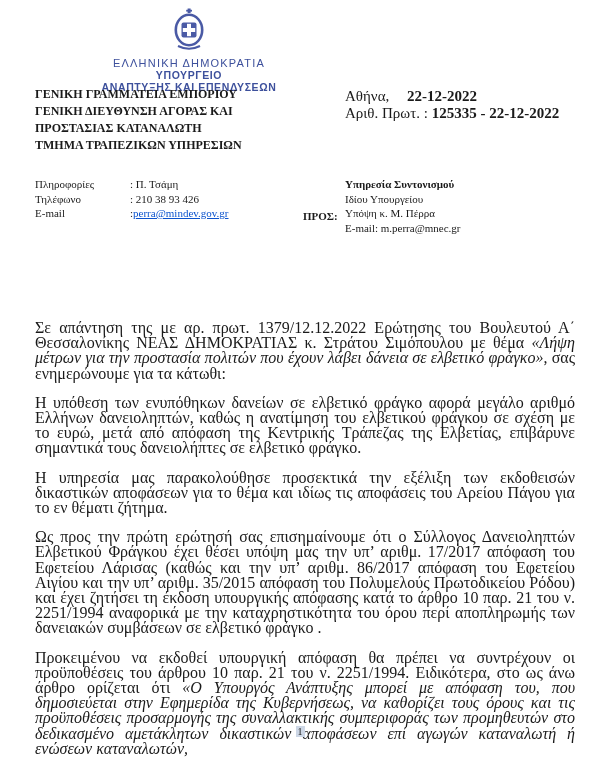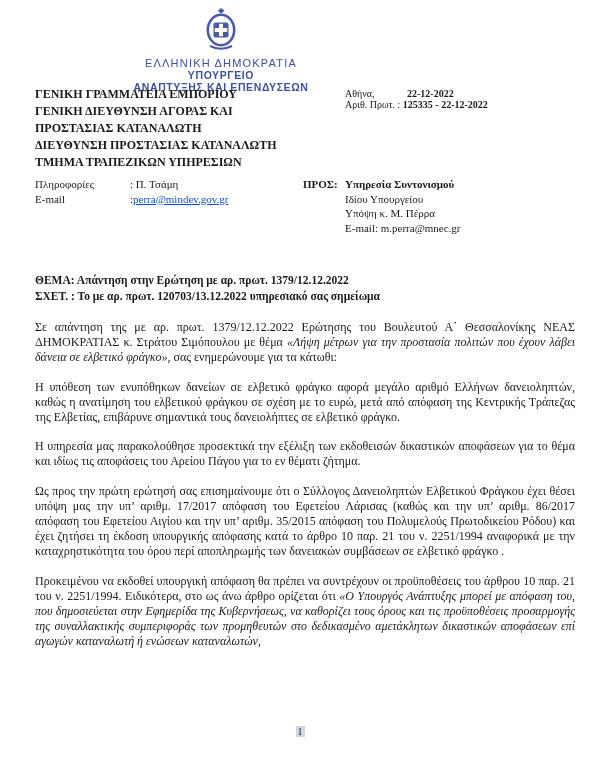--- a/index.html
+++ b/index.html
@@ -2,45 +2,45 @@
 <html lang="el"><head>
 <meta charset="utf-8">
 <style>
   html,body{margin:0;padding:0;background:#ffffff;}
   .page{
     position:relative;width:600px;height:771px;background:#ffffff;overflow:hidden;
     font-family:"Liberation Serif", serif;color:#1a1a1a;
   }
   
   .hdr{position:absolute;top:8px;left:0;width:378px;text-align:center;
-       font-family:"Liberation Sans", sans-serif;color:#3d509c;padding-left:32px;}
+       font-family:"Liberation Sans", sans-serif;color:#3d509c;}
   .hdr .emblem{display:block;margin:0 auto 3px auto;}
   .hdr .rep{font-size:11px;letter-spacing:1.2px;line-height:12px;}
   .hdr .min{font-size:10.5px;font-weight:bold;letter-spacing:.6px;line-height:12px;}
   
   .issuer{position:absolute;left:35px;top:86px;font-weight:bold;font-size:12px;line-height:17px;}
   
-  .meta{position:absolute;left:345px;top:88px;width:232px;font-size:10px;}
+  .meta{position:absolute;left:345px;top:88px;width:232px;font-size:15px;}
   .meta .row1{display:flex;}
   .meta .row1 .city{width:62px;}
   .meta .row2{margin-top:0;}
   .meta b{font-weight:bold;}
   
   .contact{position:absolute;left:35px;top:177px;font-size:11px;line-height:14.6px;width:250px;}
   .contact .crow{display:flex;}
   .contact .clabel{width:95px;flex:none;}
   .contact a{color:#0b53ce;text-decoration:underline;}
   
   .recipient{position:absolute;left:303px;top:177px;font-size:11px;line-height:14.6px;width:272px;display:flex;}
-  .recipient .pros{font-weight:bold;width:42px;flex:none;}
+  .recipient .pros{font-weight:bold;width:42px;flex:none;margin-top:32px;}
   .recipient .b{font-weight:bold;}
   
   .subject{position:absolute;left:35px;top:272px;width:540px;font-weight:bold;font-size:11.5px;line-height:16px;}
   
-  .body{position:absolute;left:35px;top:320px;width:540px;font-size:12px;line-height:15.2px;text-align:justify;}
+  .body{position:absolute;left:35px;top:320px;width:540px;font-size:16px;line-height:15.2px;text-align:justify;}
   .body p{margin:0 0 14px 0;}
   .body .q{font-style:italic;}
   
   .footer{position:absolute;left:0;top:726px;width:600px;text-align:center;font-size:10px;}
   .footer .pn{background:#cdd7e6;padding:0 2px;color:#222;}
 </style>
 </head>
 <body>
 
 <div class="page">
@@ -59,60 +59,59 @@
     </span>
     <div class="rep">ΕΛΛΗΝΙΚΗ ΔΗΜΟΚΡΑΤΙΑ</div>
     <div class="min">ΥΠΟΥΡΓΕΙΟ</div>
     <div class="min">ΑΝΑΠΤΥΞΗΣ ΚΑΙ ΕΠΕΝΔΥΣΕΩΝ</div>
   </div>
 
   <div class="issuer">
     <div>ΓΕΝΙΚΗ ΓΡΑΜΜΑΤΕΙΑ ΕΜΠΟΡΙΟΥ</div>
     <div>ΓΕΝΙΚΗ ΔΙΕΥΘΥΝΣΗ ΑΓΟΡΑΣ ΚΑΙ</div>
     <div>ΠΡΟΣΤΑΣΙΑΣ ΚΑΤΑΝΑΛΩΤΗ</div>
-    <div>ΔΙΕΥΘΥΝΣΗ ΠΡΟΣΤΑΣΙΑΣ ΚΑΤΑΝΑΛΩΤΗ</div>
     <div>ΤΜΗΜΑ ΤΡΑΠΕΖΙΚΩΝ ΥΠΗΡΕΣΙΩΝ</div>
   </div>
 
   <div class="meta">
     <div class="row1">
       <span class="city">Αθήνα,</span>
       <b>22-12-2022</b>
     </div>
     <div class="row2">
       <span>Αριθ. Πρωτ. : </span><b>125335 - 22-12-2022</b>
     </div>
   </div>
 
   <div class="contact">
     <div class="crow">
         <span class="clabel">Πληροφορίες</span>
         <span>: Π. Τσάμη</span>
       </div>
     <div class="crow">
+        <span class="clabel">Τηλέφωνο</span>
+        <span>: 210 38 93 426</span>
+      </div>
+    <div class="crow">
       <span class="clabel">E-mail</span>
       <span>: </span>
       <a href="#">perra@mindev.gov.gr</a>
     </div>
   </div>
 
   <div class="recipient">
     <span class="pros">ΠΡΟΣ:</span>
     <span>
       <div class="b">Υπηρεσία Συντονισμού</div>
       <div>Ιδίου Υπουργείου</div>
       <div>Υπόψη κ. Μ. Πέρρα</div>
       <div>E-mail: m.perra@mnec.gr</div>
     </span>
   </div>
 
-  <div class="subject">
-    <div>ΘΕΜΑ: Απάντηση στην Ερώτηση με αρ. πρωτ. 1379/12.12.2022</div>
-    <div>ΣΧΕΤ. : Το με αρ. πρωτ. 120703/13.12.2022 υπηρεσιακό σας σημείωμα</div>
-  </div>
 
   <div class="body">
     <p><span>Σε απάντηση της με αρ. πρωτ. 1379/12.12.2022 Ερώτησης του Βουλευτού Α΄ Θεσσαλονίκης ΝΕΑΣ ΔΗΜΟΚΡΑΤΙΑΣ κ. Στράτου Σιμόπουλου με θέμα </span><span class="q">«Λήψη μέτρων για την προστασία πολιτών που έχουν λάβει δάνεια σε ελβετικό φράγκο»</span><span>, σας ενημερώνουμε για τα κάτωθι:</span></p>
     <p>Η υπόθεση των ενυπόθηκων δανείων σε ελβετικό φράγκο αφορά μεγάλο αριθμό Ελλήνων δανειοληπτών, καθώς η ανατίμηση του ελβετικού φράγκου σε σχέση με το ευρώ, μετά από απόφαση της Κεντρικής Τράπεζας της Ελβετίας, επιβάρυνε σημαντικά τους δανειολήπτες σε ελβετικό φράγκο.</p>
     <p>Η υπηρεσία μας παρακολούθησε προσεκτικά την εξέλιξη των εκδοθεισών δικαστικών αποφάσεων για το θέμα και ιδίως τις αποφάσεις του Αρείου Πάγου για το εν θέματι ζήτημα.</p>
     <p>Ως προς την πρώτη ερώτησή σας επισημαίνουμε ότι ο Σύλλογος Δανειοληπτών Ελβετικού Φράγκου έχει θέσει υπόψη μας την υπ’ αριθμ. 17/2017 απόφαση του Εφετείου Λάρισας (καθώς και την υπ’ αριθμ. 86/2017 απόφαση του Εφετείου Αιγίου και την υπ’ αριθμ. 35/2015 απόφαση του Πολυμελούς Πρωτοδικείου Ρόδου) και έχει ζητήσει τη έκδοση υπουργικής απόφασης κατά το άρθρο 10 παρ. 21 του ν. 2251/1994 αναφορικά με την καταχρηστικότητα του όρου περί αποπληρωμής των δανειακών συμβάσεων σε ελβετικό φράγκο .</p>
     <p><span>Προκειμένου να εκδοθεί υπουργική απόφαση θα πρέπει να συντρέχουν οι προϋποθέσεις του άρθρου 10 παρ. 21 του ν. 2251/1994. Ειδικότερα, στο ως άνω άρθρο ορίζεται ότι </span><span class="q">«Ο Υπουργός Ανάπτυξης μπορεί με απόφαση του, που δημοσιεύεται στην Εφημερίδα της Κυβερνήσεως, να καθορίζει τους όρους και τις προϋποθέσεις προσαρμογής της συναλλακτικής συμπεριφοράς των προμηθευτών στο δεδικασμένο αμετάκλητων δικαστικών αποφάσεων επί αγωγών καταναλωτή ή ενώσεων καταναλωτών,</span></p>
   </div>
 
   <div class="footer">

